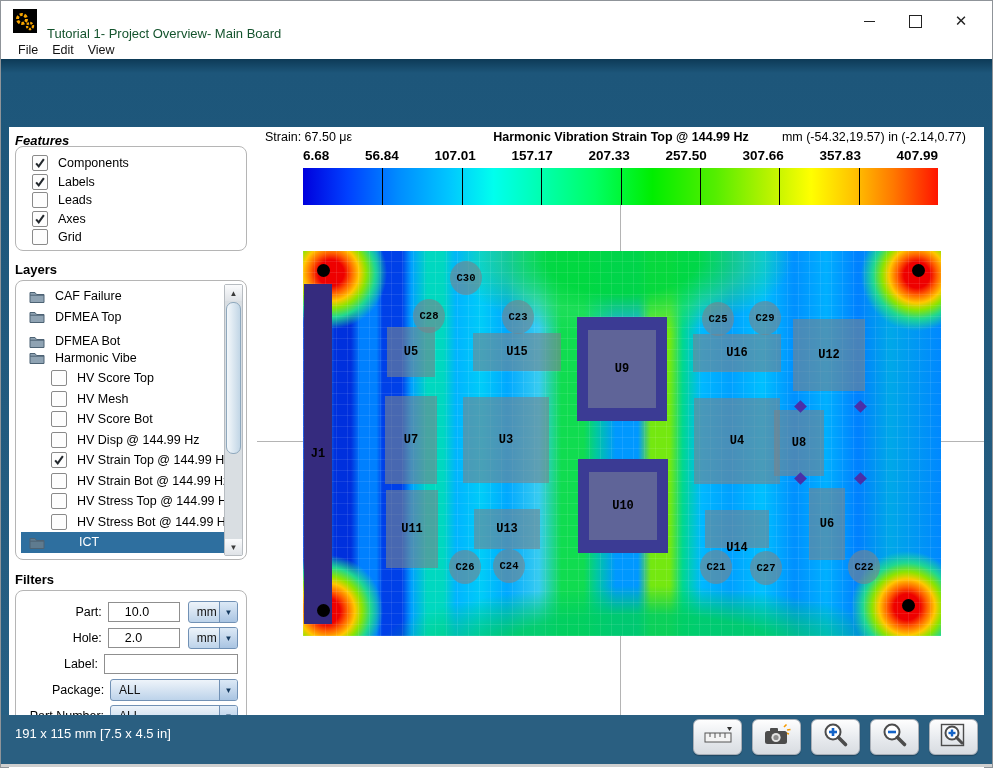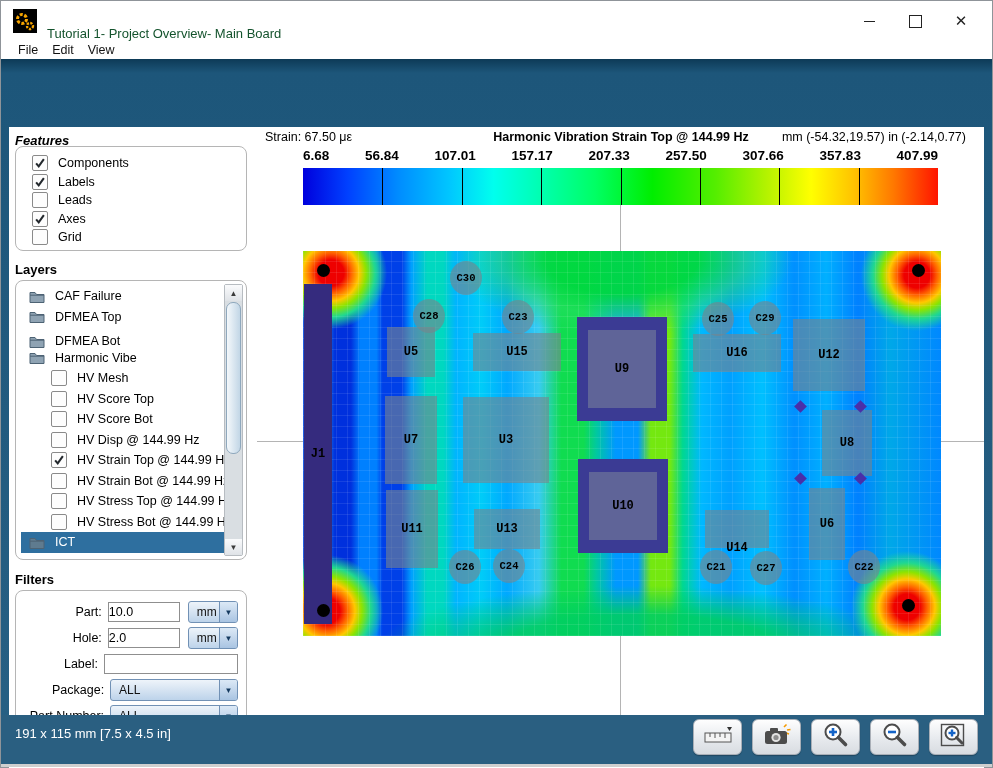--- a/index.html
+++ b/index.html
@@ -23,31 +23,31 @@
   
   .grp-title{position:absolute;font-weight:bold;font-size:13px;color:#000;}
   .grp-box{position:absolute;border:1px solid #b5b5b5;border-radius:8px;background:#fff;box-sizing:border-box;}
   
   .feat-row{display:flex;align-items:center;height:18.5px;margin-left:16px;}
   .cb{width:14px;height:14px;border:1px solid #8a8a8a;background:#fdfdfd;border-radius:2px;flex:0 0 auto;display:flex;align-items:center;justify-content:center;}
   .feat-row .lbl,.layer-row .lbl{font-size:12.5px;color:#000;margin-left:10px;white-space:nowrap;}
   
   .layers-inner{position:absolute;inset:5px;overflow:hidden;}
   .layer-row{display:flex;align-items:center;height:20.5px;position:relative;}
-  .layer-row.sel{background:#2e6f9f;}
+  .layer-row.sel{background:#2e6f9f;gap:24px;}
   .layer-row.sel .lbl{color:#fff;}
   .folder-ic{width:16px;height:13px;flex:0 0 auto;}
   .scrollbar{position:absolute;right:3px;top:3px;bottom:3px;width:17px;background:#d9dee2;border:1px solid #b7bcc1;border-radius:2px;}
   .sb-btn{position:absolute;left:0;right:0;height:16px;background:linear-gradient(#fafbfc,#dfe3e7);display:flex;align-items:center;justify-content:center;font-size:8px;color:#3a3a3a;}
   .sb-up{top:0;} .sb-down{bottom:0;}
   .sb-thumb{position:absolute;left:1px;right:1px;top:17px;height:150px;border-radius:7px;background:linear-gradient(90deg,#f4f8fb,#c2d6e6);border:1px solid #8fa8bd;}
   
   .filt-row{display:flex;align-items:center;height:26px;margin:0 8px;}
   .filt-row .flabel{width:84px;text-align:right;font-size:12.5px;margin-right:6px;white-space:nowrap;}
-  .tinput{height:20px;border:1px solid #8f8f8f;font-size:12.5px;padding:0 0;font-family:"Liberation Sans",sans-serif;box-sizing:border-box;background:#fff;}
+  .tinput{height:20px;border:1px solid #8f8f8f;font-size:12.5px;padding:0 16px;font-family:"Liberation Sans",sans-serif;box-sizing:border-box;background:#fff;}
   .dropdown{height:22px;border:1px solid #7191b5;border-radius:3px;background:linear-gradient(#eef4fa,#bdd3ea);display:flex;align-items:center;box-sizing:border-box;}
   .dropdown .dval{flex:1;font-size:12px;padding-left:8px;color:#111;}
   .dropdown .darr{width:17px;align-self:stretch;border-left:1px solid #7191b5;display:flex;align-items:center;justify-content:center;font-size:8px;color:#14395f;background:linear-gradient(#dce9f6,#a9c4e2);border-radius:0 2px 2px 0;}
   
   .v-info{position:absolute;top:3px;font-size:12.5px;color:#000;white-space:nowrap;}
   .v-title{font-weight:bold;text-align:center;}
   
   .ticks{position:absolute;left:294px;top:21px;width:635px;display:flex;justify-content:space-between;font-weight:bold;font-size:13.5px;color:#000;}
   .cbar{position:absolute;left:294px;top:41px;width:635px;height:37px;background:linear-gradient(90deg,#0000dd 0%,#0040ff 7%,#008cff 15%,#00c6ff 23%,#00ffee 30%,#00ffb4 37%,#00ff64 46%,#00ee00 55%,#55ee00 65%,#b4f200 73%,#ffff00 80%,#ffc000 87%,#ff7800 93%,#ff1400 100%);}
   .cbar .ctick{position:absolute;top:0;bottom:0;width:1px;background:#000;}
@@ -177,25 +177,25 @@
             </div>
             <div class="layer-row" style="padding-left: 8px;">
               <svg class="folder-ic" viewBox="0 0 16 13">
                 <path d="M1 2.5h5l1.6 2H15v8H1z" fill="#8fa3b3" stroke="#4d6374" stroke-width="1"></path>
                 <path d="M1 5.2h14" stroke="#4d6374" stroke-width="1" fill="none"></path>
               </svg>
               <span class="lbl">Harmonic Vibe</span>
             </div>
             <div class="layer-row" style="padding-left: 30px;">
               <span class="cb"></span>
+              <span class="lbl">HV Score Top</span>
+            </div>
+            <div class="layer-row" style="padding-left: 30px;">
+              <span class="cb"></span>
               <span class="lbl">HV Mesh</span>
-            </div>
-            <div class="layer-row" style="padding-left: 30px;">
-              <span class="cb"></span>
-              <span class="lbl">HV Score Top</span>
             </div>
             <div class="layer-row" style="padding-left: 30px;">
               <span class="cb"></span>
               <span class="lbl">HV Score Bot</span>
             </div>
             <div class="layer-row" style="padding-left: 30px;">
               <span class="cb"></span>
               <span class="lbl">HV Disp @ 144.99 Hz</span>
             </div>
             <div class="layer-row" style="padding-left: 30px;">
@@ -330,21 +330,24 @@
           <div class="chip dark" style="left: 274px; top: 66px; width: 90px; height: 104px;">
             <div class="inner"></div>
             <span style="position: relative;">U9</span>
           </div>
           <div class="chip" style="left: 82px; top: 145px; width: 52px; height: 88px;">
             <span style="position: relative;">U7</span>
           </div>
           <div class="chip" style="left: 160px; top: 146px; width: 86px; height: 86px;">
             <span style="position: relative;">U3</span>
           </div>
-          <div class="chip" style="left: 519px; top: 159px; width: 50px; height: 66px;">
+          <div class="chip" style="left: 391px; top: 147px; width: 86px; height: 86px;">
+            <span style="position: relative;">U4</span>
+          </div>
+          <div class="chip" style="left: 471px; top: 159px; width: 50px; height: 66px;">
             <span style="position: relative;">U8</span>
           </div>
           <div class="chip dark" style="left: 275px; top: 208px; width: 90px; height: 94px;">
             <div class="inner"></div>
             <span style="position: relative;">U10</span>
           </div>
           <div class="chip" style="left: 83px; top: 239px; width: 52px; height: 78px;">
             <span style="position: relative;">U11</span>
           </div>
           <div class="chip" style="left: 171px; top: 258px; width: 66px; height: 40px;">

